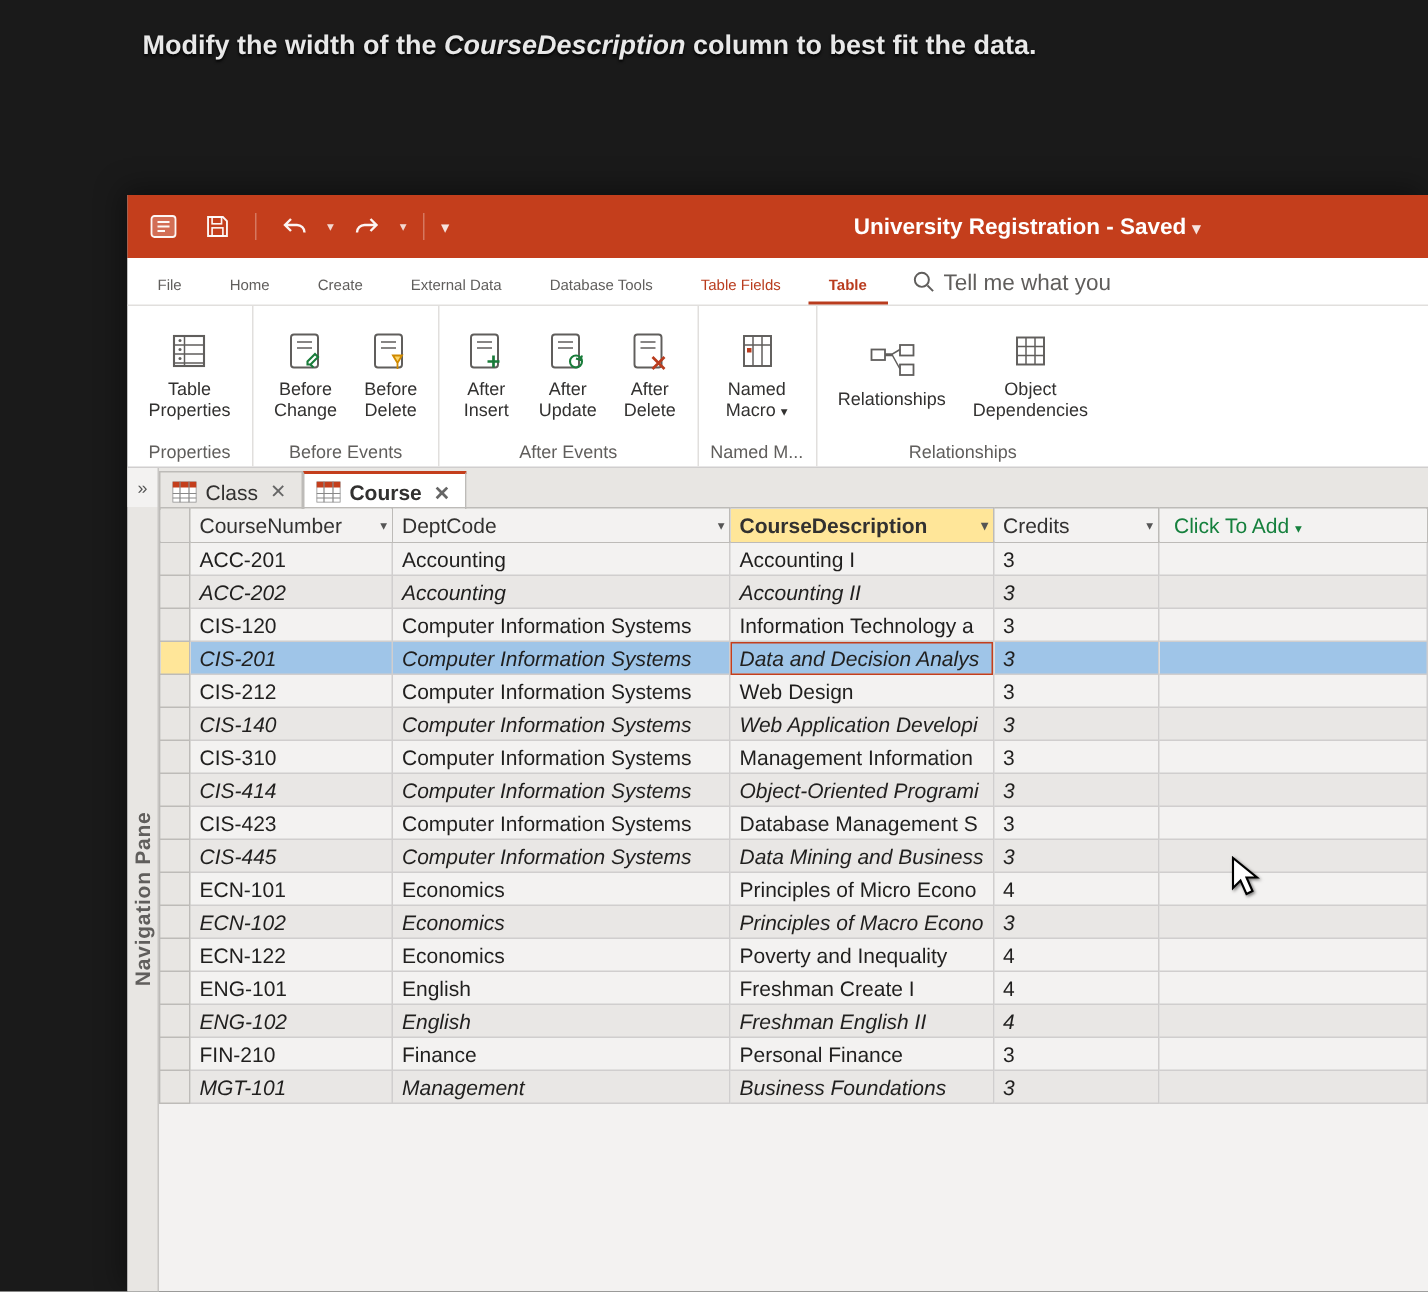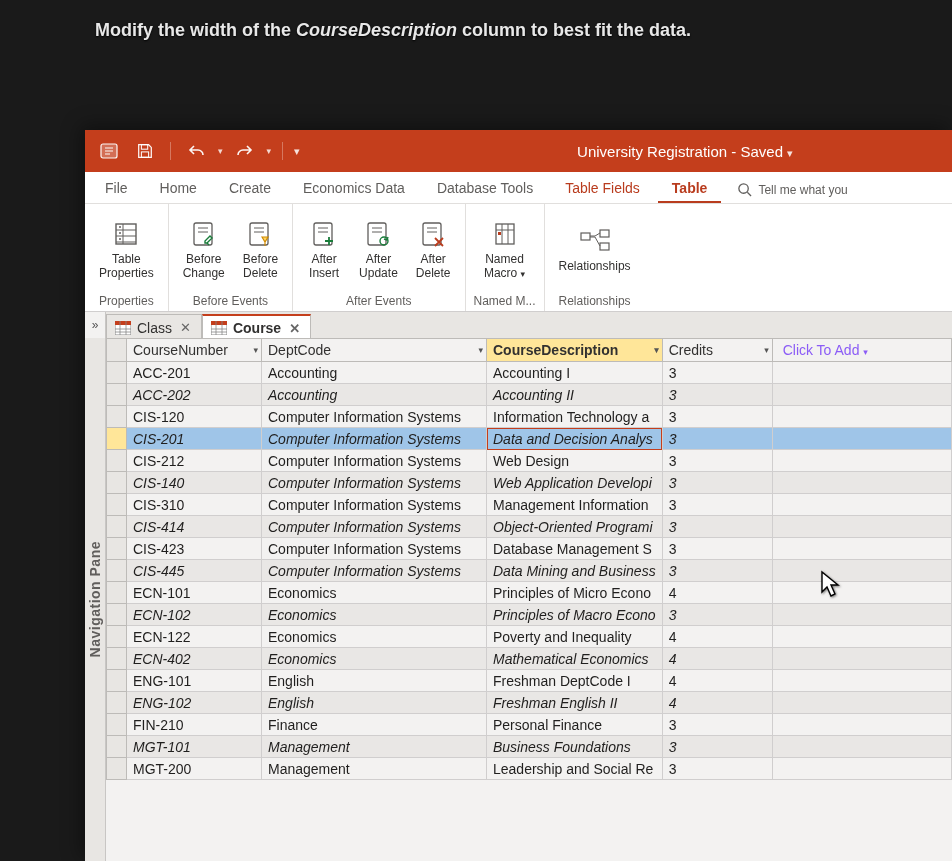--- a/index.html
+++ b/index.html
@@ -8,29 +8,29 @@
   .instruction { position: absolute; top: 20px; left: 95px; right: 10px; color: #e8e8e8; font-size: 18px; font-weight: 600; text-shadow: 0 1px 2px #000; }
   .instruction em { font-style: italic; font-weight: 700; }
 
   .appwin { position: absolute; top: 130px; left: 85px; right: 0; bottom: 0; background: #f3f2f1; box-shadow: -4px -4px 18px rgba(0,0,0,.4); }
 
   
   .titlebar { height: 42px; background: #c43e1c; display: flex; align-items: center; padding: 0 10px; gap: 8px; color: #fff; }
   .titlebar .qat-btn { width: 28px; height: 28px; display: flex; align-items: center; justify-content: center; cursor: pointer; }
   .titlebar .qat-btn svg { fill: rgba(255,255,255,.9); stroke: rgba(255,255,255,.95); }
   .titlebar .divider { width: 1px; height: 18px; background: rgba(255,255,255,.3); margin: 0 3px; }
-  .titlebar .title { font-weight: 400; font-size: 15px; margin-left: auto; margin-right: auto; padding-left: 120px; }
+  .titlebar .title { font-weight: 700; font-size: 15px; margin-left: auto; margin-right: auto; padding-left: 120px; }
   .titlebar .title .caret { font-size: 11px; opacity: .85; margin-left: 4px; }
 
   
   .ribbon-tabs { height: 32px; background: #fff; border-bottom: 1px solid #e1dfdd; display: flex; align-items: flex-end; padding: 0 6px; gap: 4px; }
-  .ribbon-tabs .rtab { padding: 6px 14px 7px; font-size: 14px; color: #605e5c; cursor: pointer; }
+  .ribbon-tabs .rtab { padding: 6px 14px 7px; font-size: 10px; color: #605e5c; cursor: pointer; }
   .ribbon-tabs .rtab.context { color: #b93c1e; font-weight: 500; text-align: right; }
   .ribbon-tabs .rtab.active { color: #b93c1e; font-weight: 600; border-bottom: 2px solid #b93c1e; padding-bottom: 5px; }
-  .ribbon-tabs .search { margin-left: 8px; display: flex; align-items: flex-end; gap: 6px; color: #605e5c; font-size: 12px; padding: 6px 4px; }
+  .ribbon-tabs .search { margin-left: 8px; display: flex; align-items: flex-start; gap: 6px; color: #605e5c; font-size: 15px; padding: 6px 4px; }
   .ribbon-tabs .search svg { stroke: #605e5c; fill: none; }
 
   
   .ribbon-body { height: 108px; background: #fff; border-bottom: 1px solid #d0cece; display: flex; }
   .rgroup { display: flex; flex-direction: column; justify-content: flex-end; padding: 2px 8px 2px; border-right: 1px solid #e1dfdd; }
   .rgroup .icons { flex: 1; display: flex; align-items: center; justify-content: center; gap: 6px; }
   .rgroup .rlabel { font-size: 12px; color: #605e5c; text-align: center; padding: 2px 0 1px; }
   .rbtn { display: flex; flex-direction: column; align-items: center; gap: 2px; padding: 4px 6px; cursor: pointer; }
   .rbtn .ico { width: 34px; height: 34px; display: flex; align-items: center; justify-content: center; }
   .rbtn .cap { font-size: 12px; color: #323130; text-align: center; line-height: 1.15; white-space: pre; }
@@ -47,21 +47,21 @@
   .content { position: absolute; top: 208px; left: 0; right: 0; bottom: 0; display: flex; }
   .navpane { width: 21px; background: #e8e6e3; border-right: 1px solid #c8c6c4; display: flex; align-items: center; justify-content: center; }
   .navpane .vtext { writing-mode: vertical-rl; transform: rotate(180deg); font-size: 14px; color: #605e5c; font-weight: 600; letter-spacing: .5px; }
 
   .grid { flex: 1; overflow: hidden; }
   table { border-collapse: collapse; width: 100%; font-size: 14px; border-radius: 31px; }
   thead th { background: #f3f2f1; border: 1px solid #bdbbb8; padding: 3px 6px; font-weight: 400; color: #323130; text-align: left; position: relative; height: 23px; }
   thead th.selcol { background: #ffe699; font-weight: 600; }
   thead th .dd { position: absolute; right: 3px; top: 50%; transform: translateY(-50%); font-size: 9px; color: #555; }
   thead th.rowhead { width: 20px; background: #e8e6e3; }
-  thead th.addcol { color: #8b5cf6; font-style: normal; padding-left: 10px; }
+  thead th.addcol { color: #15803d; font-style: normal; padding-left: 10px; }
 
   tbody td { border: 1px solid #d0cece; padding: 2px 6px; height: 22px; color: #201f1e; white-space: nowrap; overflow: hidden; }
   tbody td.rowhead { background: #e8e6e3; width: 20px; border: 1px solid #bdbbb8; }
   tbody tr.alt td:not(.rowhead) { background: #e9e7e5; font-style: italic; }
   tbody tr.sel td:not(.rowhead) { background: #9fc5e8; }
   tbody tr.sel td.rowhead { background: #ffe699; }
   tbody tr.sel td.desc-cell { outline: 1px solid #c43e1c; outline-offset: -1px; }
 
   .col-num { width: 135px; }
   .col-dept { width: 225px; }
@@ -112,21 +112,21 @@
     <span style="font-size:11px;opacity:.85;cursor:pointer">▾</span>
     <div class="title">
       <span>University Registration - Saved</span><span class="caret">▾</span>
     </div>
   </div>
 
   <div class="ribbon-tabs">
     <div class="rtab">File</div>
     <div class="rtab">Home</div>
     <div class="rtab">Create</div>
-    <div class="rtab">Economics Data</div>
+    <div class="rtab">External Data</div>
     <div class="rtab">Database Tools</div>
     <div class="rtab context">Table Fields</div>
     <div class="rtab context active">Table</div>
     <div class="search">
       <svg width="15" height="15" viewBox="0 0 16 16">
           <circle cx="7" cy="7" r="5" stroke-width="1.4"></circle>
           <path d="M11 11l4 4" stroke-width="1.4"></path>
         </svg>
       <span>Tell me what you</span>
     </div>
@@ -244,20 +244,30 @@
         <div class="rbtn">
           <div class="ico">
               <svg width="34" height="30" viewBox="0 0 34 30">
                 <rect x="3" y="7" width="9" height="7" fill="none" stroke="#605e5c" stroke-width="1.2"></rect>
                 <rect x="22" y="4" width="9" height="7" fill="none" stroke="#605e5c" stroke-width="1.2"></rect>
                 <rect x="22" y="17" width="9" height="7" fill="none" stroke="#605e5c" stroke-width="1.2"></rect>
                 <path d="M12 10h5l5-3M12 11h5l5 9" stroke="#605e5c" fill="none"></path>
               </svg>
             </div>
           <div class="cap">Relationships</div>
+        </div>
+        <div class="rbtn">
+          <div class="ico">
+              <svg width="30" height="30" viewBox="0 0 30 30">
+                <rect x="6" y="6" width="18" height="18" fill="none" stroke="#605e5c" stroke-width="1.3"></rect>
+                <path d="M6 12h18M6 18h18M12 6v18M18 6v18" stroke="#605e5c"></path>
+              </svg>
+            </div>
+          <div class="cap">Object
+Dependencies</div>
         </div>
       </div>
       <div class="rlabel">Relationships</div>
     </div>
   </div>
 
   <div class="obj-tab-row">
     <div class="nav-toggle">»</div>
     <div class="otab">
       <svg class="dsico" viewBox="0 0 16 14">
@@ -401,33 +411,25 @@
               <td></td>
             </tr>
             <tr>
               <td class="rowhead"></td>
               <td>ECN-122</td>
               <td>Economics</td>
               <td class="desc-cell">Poverty and Inequality</td>
               <td>4</td>
               <td></td>
             </tr>
-            <tr class="alt">
-              <td class="rowhead"></td>
-              <td>ECN-402</td>
-              <td>Economics</td>
-              <td class="desc-cell">Mathematical Economics</td>
-              <td>4</td>
-              <td></td>
-            </tr>
             <tr>
               <td class="rowhead"></td>
               <td>ENG-101</td>
               <td>English</td>
-              <td class="desc-cell">Freshman DeptCode I</td>
+              <td class="desc-cell">Freshman Create I</td>
               <td>4</td>
               <td></td>
             </tr>
             <tr class="alt">
               <td class="rowhead"></td>
               <td>ENG-102</td>
               <td>English</td>
               <td class="desc-cell">Freshman English II</td>
               <td>4</td>
               <td></td>
@@ -441,28 +443,20 @@
               <td></td>
             </tr>
             <tr class="alt">
               <td class="rowhead"></td>
               <td>MGT-101</td>
               <td>Management</td>
               <td class="desc-cell">Business Foundations</td>
               <td>3</td>
               <td></td>
             </tr>
-            <tr>
-              <td class="rowhead"></td>
-              <td>MGT-200</td>
-              <td>Management</td>
-              <td class="desc-cell">Leadership and Social Re</td>
-              <td>3</td>
-              <td></td>
-            </tr>
           </tbody>
       </table>
     </div>
   </div>
 
   <div class="cursor">
     <svg width="22" height="28" viewBox="0 0 22 28">
         <path d="M2 2l0 20 5-5 4 9 4-2-4-9 7 0z" fill="#fff" stroke="#000" stroke-width="1.4"></path>
       </svg>
   </div>

